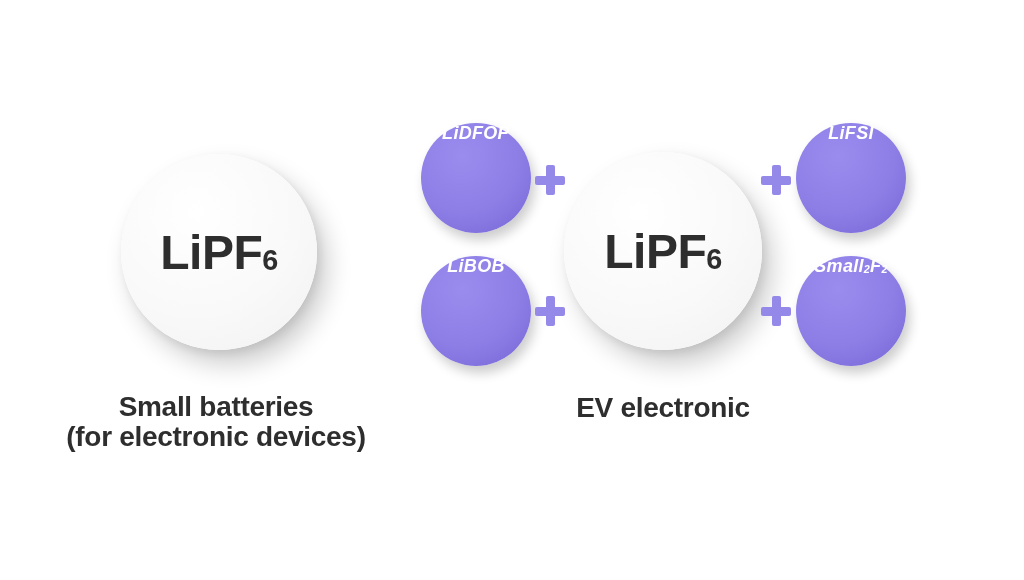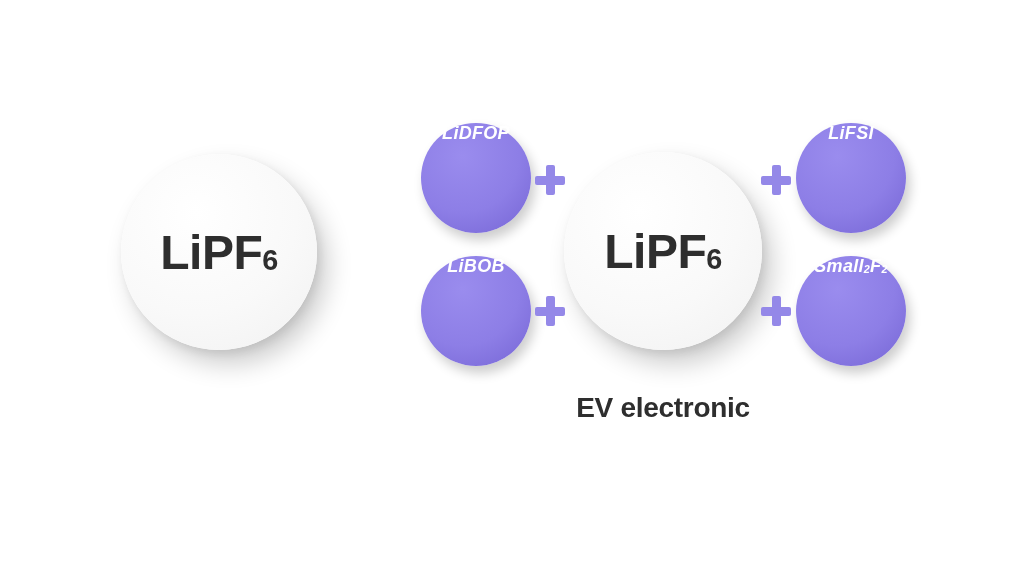--- a/index.html
+++ b/index.html
@@ -86,20 +86,24 @@
   .caption.right { left: 463px; top: 393px; }
 </style>
 </head>
 <body>
 
 <div class="canvas">
 
   <div class="big-circle left">
     <span class="chem-big"><span>LiPF</span><span class="sub">6</span></span>
   </div>
+  <div class="caption left">
+    <div>Small batteries</div>
+    <div>(for electronic devices)</div>
+  </div>
 
   <div class="big-circle right">
     <span class="chem-big"><span>LiPF</span><span class="sub">6</span></span>
   </div>
 
   <div class="add-circle pos-tl">
     <span><span>LiDFOP</span></span>
   </div>
   <div class="add-circle pos-tr">
     <span><span>LiFSI</span></span>

